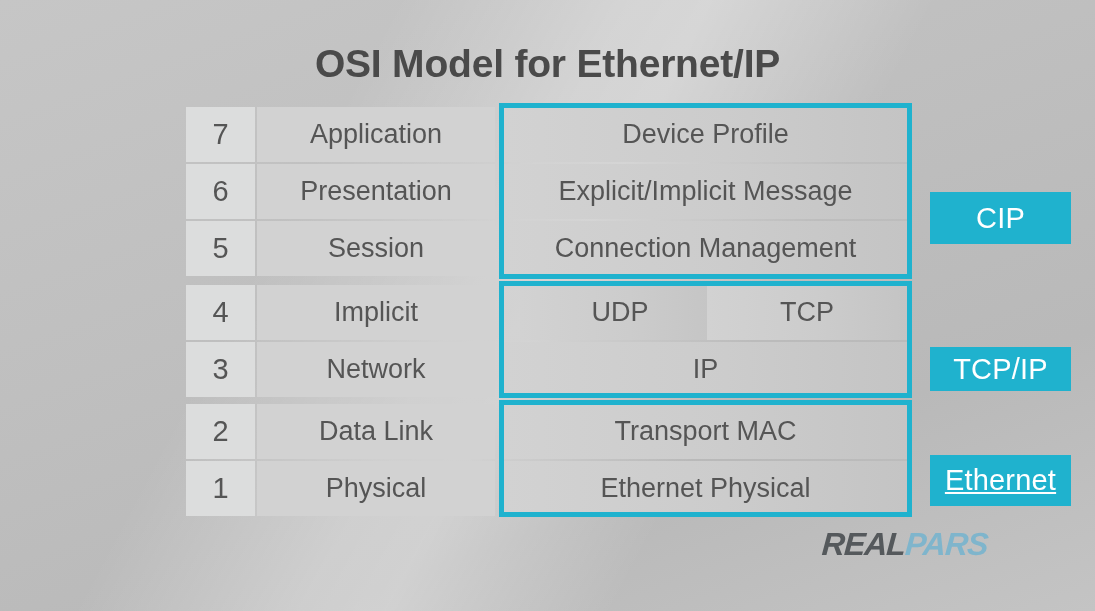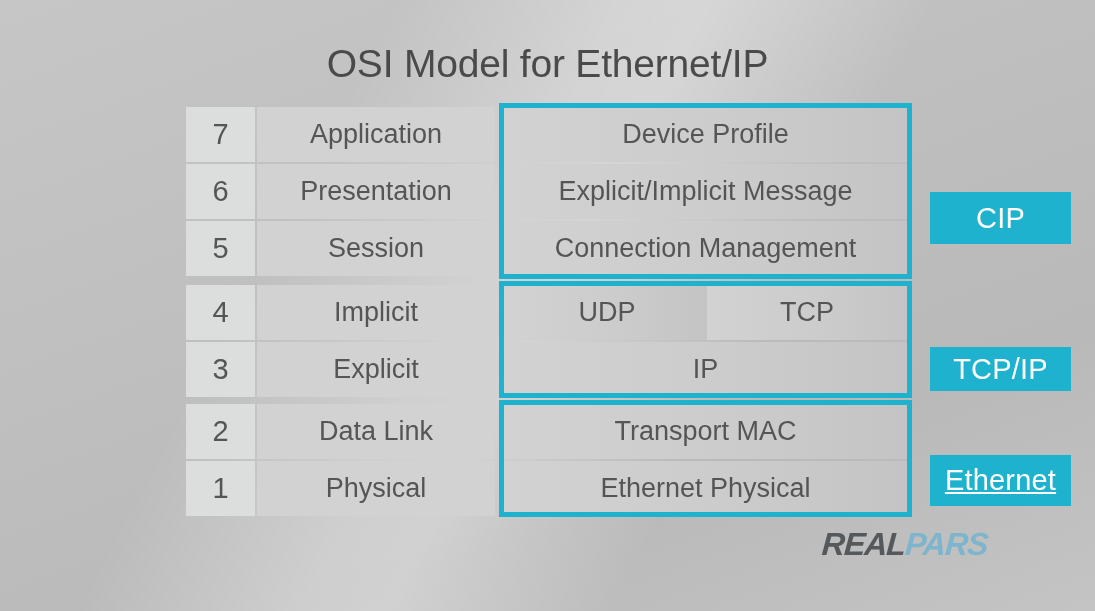--- a/index.html
+++ b/index.html
@@ -28,21 +28,21 @@
   }
 
   
   #title {
     position: absolute;
     left: 0;
     top: 42px;
     width: 1095px;
     text-align: center;
     font-size: 39px;
-    font-weight: normal;
+    font-weight: bold;
     letter-spacing: -0.2px;
     color: #4a4a4a;
   }
 
   
   #diagram {
     position: absolute;
     left: 186px;
     top: 107px;
     width: 725px;
@@ -98,21 +98,21 @@
     font-size: 27px;
     color: #555555;
     white-space: nowrap;
   }
   .proto-full {
     left: 318px;
     width: 403px;
     text-align: right;
   }
   .proto-left {
-    left: 321px;
+    left: 334px;
     width: 200px;
   }
   .proto-right {
     left: 521px;
     width: 200px;
   }
 
   
   .group-box {
     position: absolute;
@@ -187,21 +187,21 @@
 
     <div class="row" style="top:178px;">
       <div class="num-cell">4</div>
       <div class="name-cell">Implicit</div>
       <div class="proto-cell proto-left">UDP</div>
       <div class="proto-cell proto-right">TCP</div>
     </div>
 
     <div class="row" style="top:235px;">
       <div class="num-cell">3</div>
-      <div class="name-cell">Explicit</div>
+      <div class="name-cell">Network</div>
       <div class="proto-cell proto-full">IP</div>
     </div>
 
     <div class="row" style="top:297px;">
       <div class="num-cell">2</div>
       <div class="name-cell">Data Link</div>
       <div class="proto-cell proto-full">Transport MAC</div>
     </div>
 
     <div class="row" style="top:354px;">

